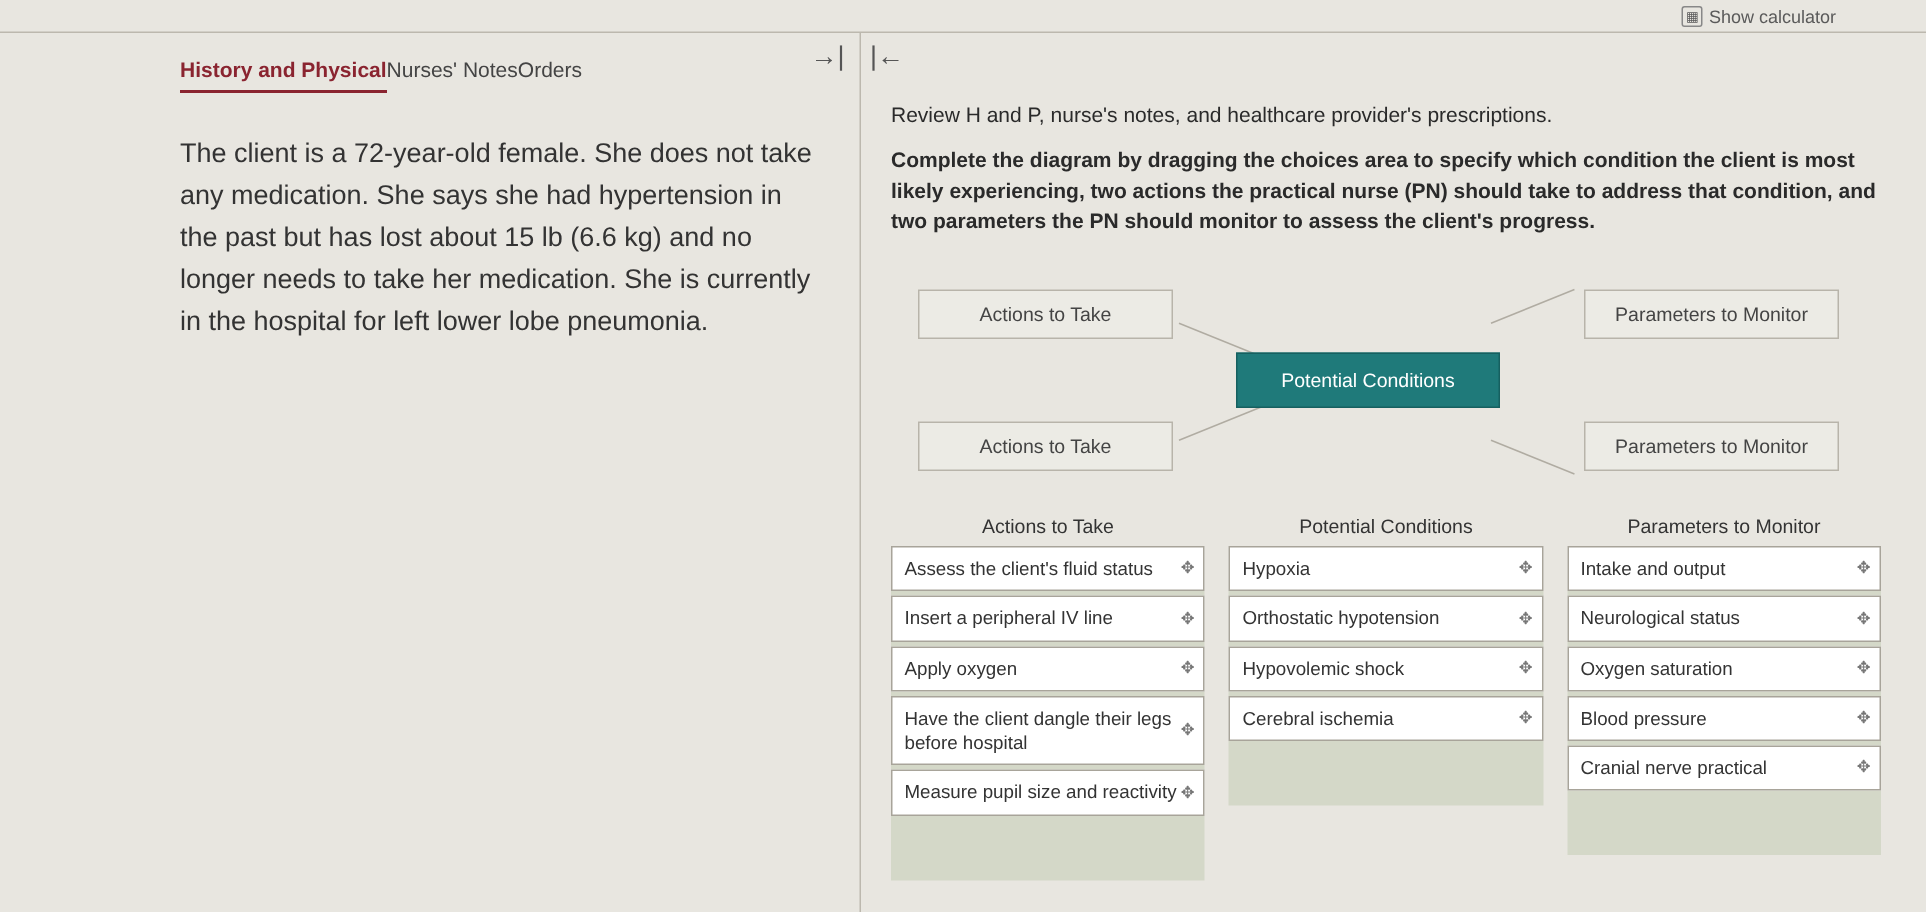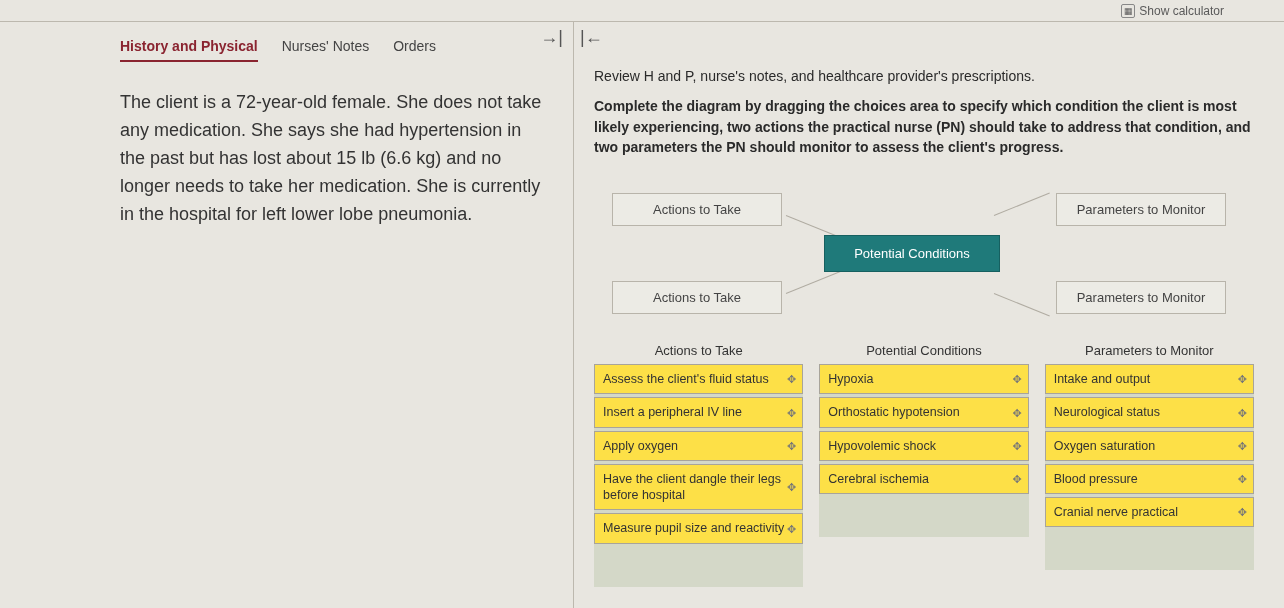--- a/index.html
+++ b/index.html
@@ -47,21 +47,20 @@
     .collapse-right { right: 10px; }
     .collapse-left { left: 6px; top: 6px; }
     .panel-title {
       font-size: 16px;
       font-weight: 600;
       margin: 30px 0 18px 0;
       color: #2a2a2a;
     }
     .tabs {
       display: flex;
-      gap: 24px;
       border-bottom: 1px solid transparent;
       margin-bottom: 26px;
     }
     .tab {
       padding: 6px 0;
       font-size: 14px;
       cursor: pointer;
       color: #444;
     }
     .tab.active {
@@ -133,21 +132,21 @@
     .choice-col { flex: 1; }
     .choice-col h4 {
       font-size: 13px;
       font-weight: 400;
       text-align: center;
       padding: 6px 0;
       color: #333;
     }
     .choice-item {
       border: 1px solid #a8a49a;
-      background: #fde047;
+      background: #ffffff;
       padding: 6px 8px;
       margin-bottom: 3px;
       font-size: 12.5px;
       color: #333;
       position: relative;
       cursor: grab;
       line-height: 1.3;
     }
     .choice-item .drag-icon {
       position: absolute;

